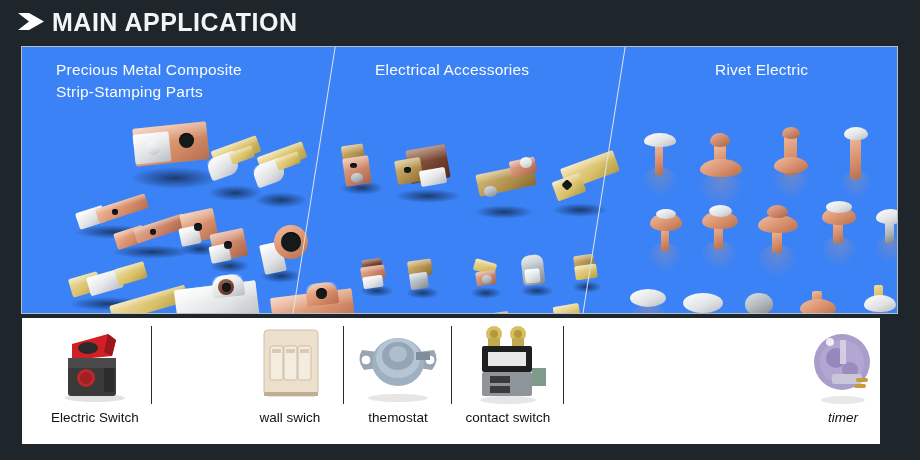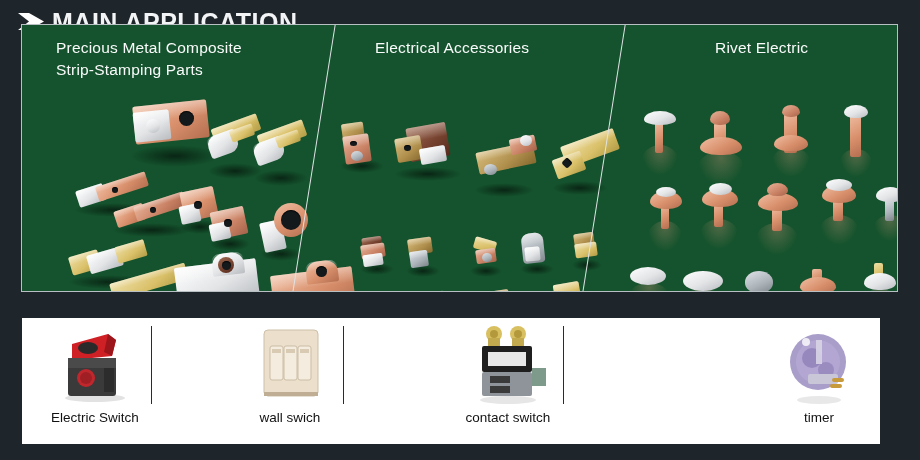--- a/index.html
+++ b/index.html
@@ -33,25 +33,25 @@
     left: 52px; top: 8px;
     font-size: 25px;
     letter-spacing: 0.5px;
     color: #f2f4f5;
     font-weight: 600;
   }
 
   
   #showcase {
     position: absolute;
-    left: 21px; top: 24px;
+    left: 21px; top: 46px;
     width: 877px; height: 268px;
     border: 1px solid #b9c0c4;
     box-sizing: border-box;
-    background: #14532d;
+    background: #3b82f6;
     overflow: hidden;
   }
   .panel-title {
     position: absolute;
     color: #fafbfb;
     font-size: 15.5px;
     line-height: 22px;
     white-space: pre-line;
     z-index: 6;
     letter-spacing: .2px;
@@ -397,20 +397,38 @@
           <rect x="36" y="27" width="9" height="4" fill="#d8cab3"></rect>
           <rect x="50" y="27" width="9" height="4" fill="#d8cab3"></rect>
           <rect x="64" y="27" width="9" height="4" fill="#d8cab3"></rect>
           <rect x="28" y="70" width="54" height="4" fill="#bfae93"></rect>
         </svg>
       </div>
       <div class="cap">wall swich</div>
       <div class="cell-sep" style="right:0px;"></div>
     </div>
 
+    <div class="cell" style="left:322px;width:108px;">
+      <div class="thumb">
+        <svg viewBox="0 0 108 84" width="108" height="84">
+          <ellipse cx="54" cy="76" rx="30" ry="4" fill="#e6e6e6"></ellipse>
+          <path d="M18 28 Q12 38 20 48 L34 46 L34 30 Z" fill="#9aa6b2"></path>
+          <path d="M90 28 Q96 38 88 48 L74 46 L74 30 Z" fill="#9aa6b2"></path>
+          <circle cx="22" cy="38" r="5" fill="#ffffff" stroke="#8b98a6"></circle>
+          <circle cx="86" cy="38" r="5" fill="#ffffff" stroke="#8b98a6"></circle>
+          <ellipse cx="54" cy="40" rx="26" ry="24" fill="#9fb0c0"></ellipse>
+          <ellipse cx="54" cy="36" rx="22" ry="20" fill="#b6c5d3"></ellipse>
+          <ellipse cx="54" cy="34" rx="16" ry="14" fill="#93a5b6"></ellipse>
+          <ellipse cx="54" cy="32" rx="9" ry="8" fill="#aebecd"></ellipse>
+          <rect x="72" y="30" width="14" height="8" fill="#7e8d9b"></rect>
+        </svg>
+      </div>
+      <div class="cap">themostat</div>
+      <div class="cell-sep" style="right:0px;"></div>
+    </div>
 
     <div class="cell" style="left:430px;width:112px;">
       <div class="thumb">
         <svg viewBox="0 0 112 84" width="112" height="84">
           <ellipse cx="56" cy="78" rx="28" ry="4" fill="#e6e6e6"></ellipse>
           <circle cx="42" cy="12" r="8" fill="#d8c060"></circle>
           <circle cx="42" cy="12" r="4" fill="#b3993c"></circle>
           <circle cx="66" cy="12" r="8" fill="#d8c060"></circle>
           <circle cx="66" cy="12" r="4" fill="#b3993c"></circle>
           <rect x="36" y="16" width="12" height="10" fill="#c3aa4e"></rect>
@@ -422,21 +440,21 @@
           <rect x="38" y="64" width="20" height="7" fill="#3a3a3a"></rect>
           <rect x="80" y="46" width="14" height="18" fill="#7d9a8b"></rect>
         </svg>
       </div>
       <div class="cap">contact switch</div>
       <div class="cell-sep" style="right:0px;"></div>
     </div>
 
 
 
-    <div class="cell" style="left:764px;width:66px;">
+    <div class="cell" style="left:788px;width:66px;font-style:italic;">
       <div class="thumb">
         <svg viewBox="0 0 66 84" width="66" height="84">
           <ellipse cx="33" cy="78" rx="22" ry="4" fill="#e8e8e8"></ellipse>
           <circle cx="32" cy="40" r="28" fill="#9a8cc0" opacity="0.85"></circle>
           <circle cx="32" cy="40" r="22" fill="#b5a9d6" opacity="0.8"></circle>
           <circle cx="26" cy="36" r="10" fill="#8a7cb4" opacity="0.7"></circle>
           <circle cx="40" cy="48" r="8" fill="#8a7cb4" opacity="0.6"></circle>
           <rect x="30" y="18" width="6" height="24" fill="#d8d4e6" opacity="0.9"></rect>
           <rect x="22" y="52" width="30" height="10" rx="2" fill="#c9c6d8"></rect>
           <rect x="46" y="56" width="12" height="4" rx="2" fill="#c79a3c"></rect>

